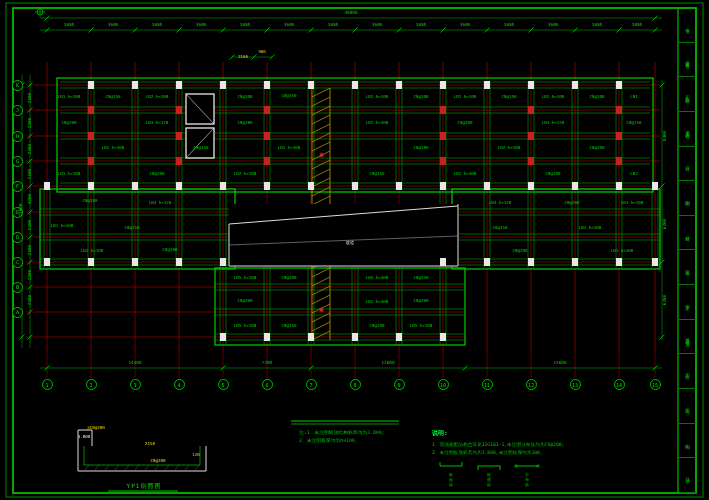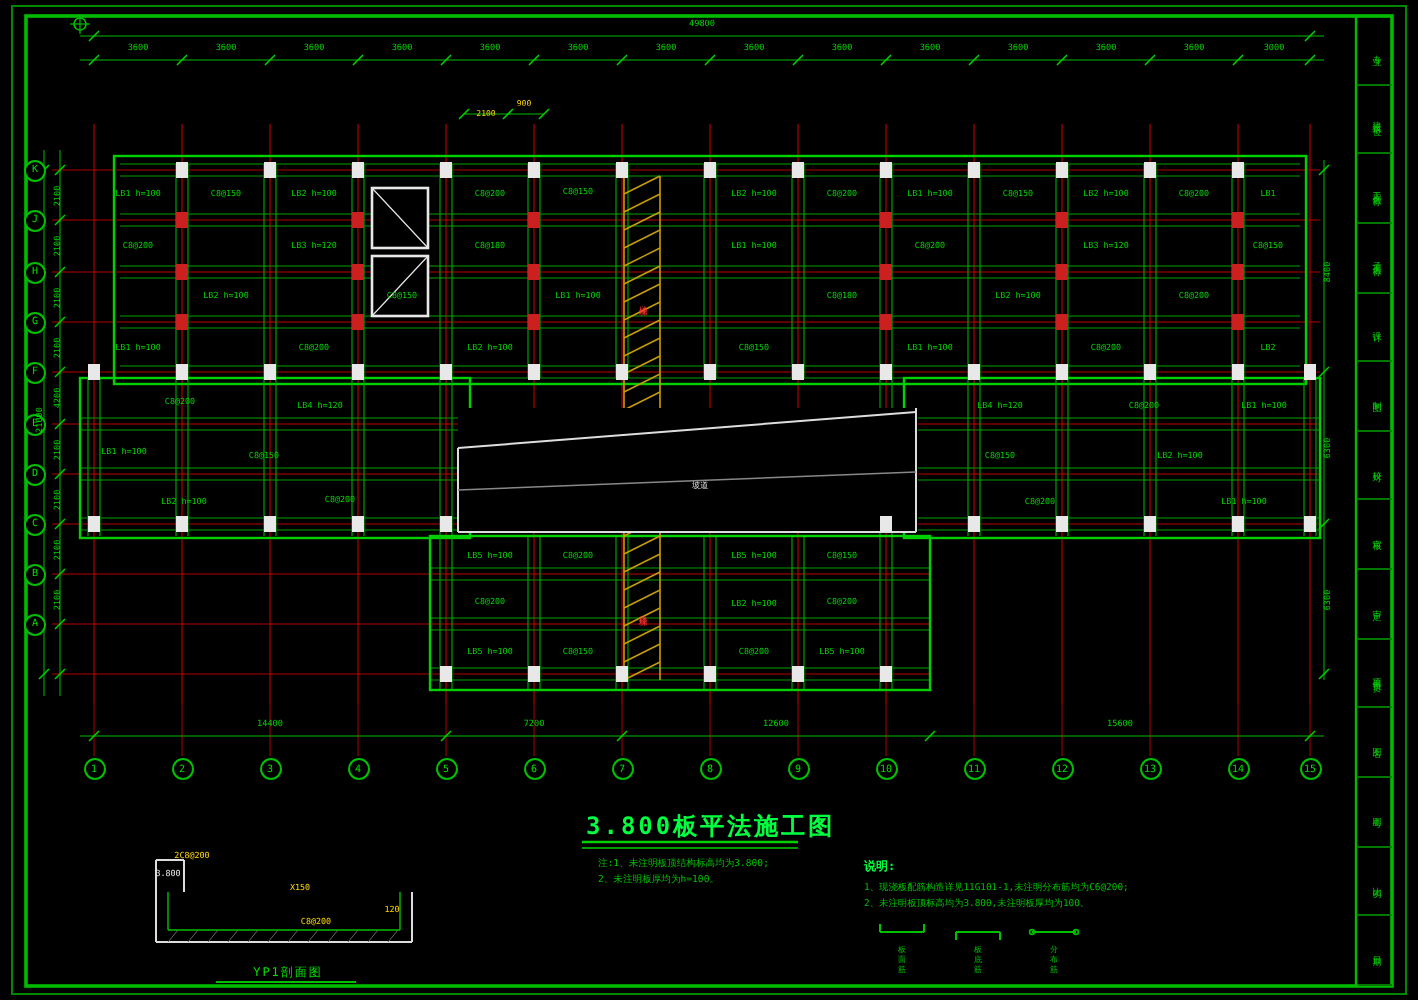--- a/index.html
+++ b/index.html
@@ -494,21 +494,20 @@
       <div class="dim rot" style="left: 30px; top: 199px;">4200</div>
       <div class="dim rot" style="left: 30px; top: 224.5px;">2100</div>
       <div class="dim rot" style="left: 30px; top: 249.5px;">2100</div>
       <div class="dim rot" style="left: 30px; top: 274.5px;">2100</div>
       <div class="dim rot" style="left: 30px; top: 299.5px;">2100</div>
       <div class="dim rot" style="left: 21px; top: 210px;">21000</div>
       <div class="dim rot" style="left: 665px; top: 135.5px;">8400</div>
       <div class="dim rot" style="left: 665px; top: 224px;">6300</div>
       <div class="dim rot" style="left: 665px; top: 299.5px;">6300</div>
     </div>
-  <div class="main-title">3.800板平法施工图</div>
   <div id="title-notes">
       <div>注:1、未注明板顶结构标高均为3.800;</div>
       <div>2、未注明板厚均为h=100。</div>
     </div>
   <div id="notes">
     <span class="notes-head">说明:</span>
     <div id="notes-items">
         <div>1、现浇板配筋构造详见11G101-1,未注明分布筋均为C6@200;</div>
         <div>2、未注明板顶标高均为3.800,未注明板厚均为100。</div>
       </div>

